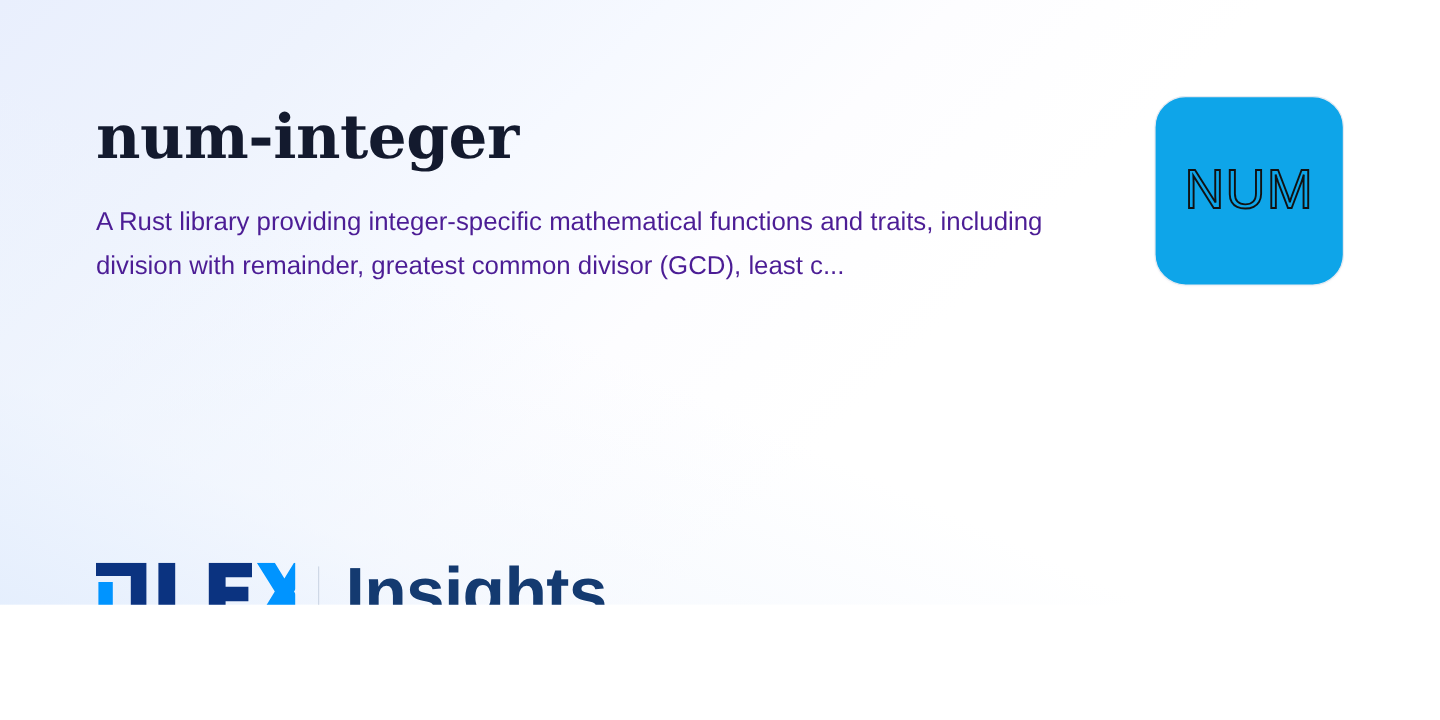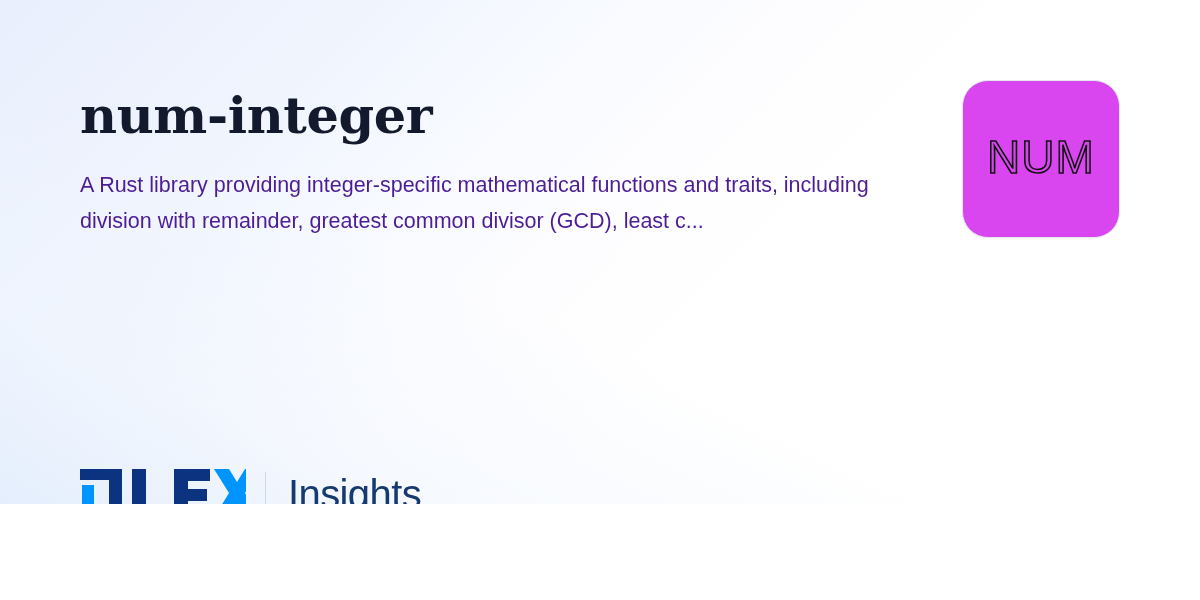--- a/index.html
+++ b/index.html
@@ -89,21 +89,21 @@
     line-height: 36px;
     color: #4c1d95;
   }
 
   
   .logo-card {
     width: 158px;
     height: 158px;
     flex: 0 0 auto;
     box-sizing: border-box;
-    background: #d946ef;
+    background: #0ea5e9;
     border: 1px solid #e4e9f1;
     border-radius: 26px;
     display: flex;
     align-items: center;
     justify-content: center;
     box-shadow: 0 1px 2px rgba(19, 36, 74, 0.025);
   }
   .logo-card .num-mark {
     display: block;
     width: 112px;
@@ -137,22 +137,22 @@
   }
   .brand-divider {
     width: 1px;
     height: 44px;
     margin: 0 22px 0 19px;
     background: #cfd8e6;
     flex: 0 0 auto;
   }
   .brand-word {
     font-family: "Liberation Sans", sans-serif;
-    font-weight: 400;
-    font-size: 40px;
+    font-weight: 700;
+    font-size: 58px;
     line-height: 50px;
     letter-spacing: -0.6px;
     color: #143a70;
     white-space: nowrap;
   }
 </style>
 </head>
 <body>
 
 <div id="og-card">

